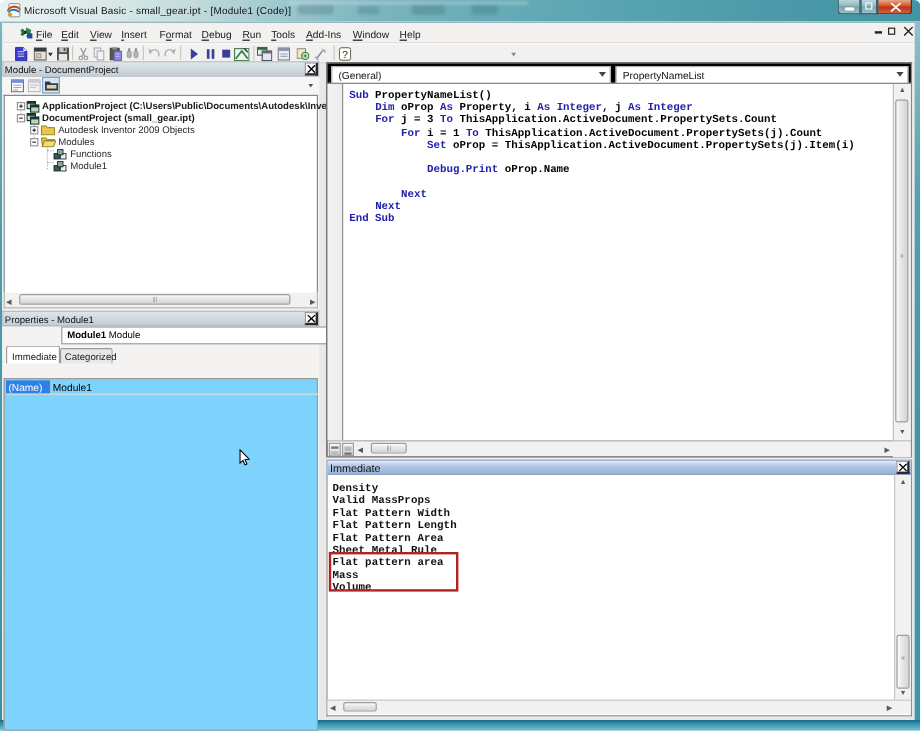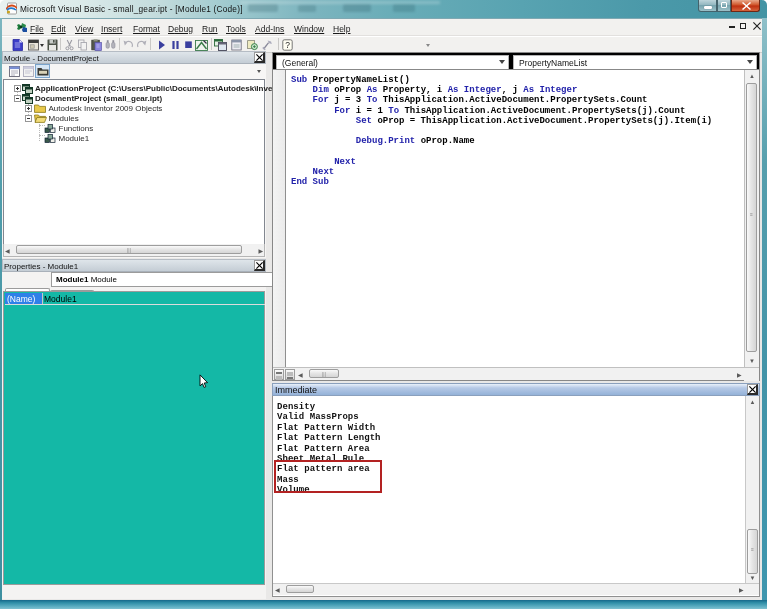--- a/index.html
+++ b/index.html
@@ -20,21 +20,21 @@
 #titletext { left:20px; top:3.5px; letter-spacing:0.2px; }
 #lborder { left:0; top:18px; width:2px; height:582px; background:linear-gradient(#7db6c0,#4f9dab 30%,#3d8fa0); }
 #rborder { left:762px; top:18px; width:5px; height:582px; background:linear-gradient(#8fc0c9,#569fad 25%,#4394a8 60%,#3e96ae); }
 #bborder { left:0; top:600px; width:767px; height:9px; background:linear-gradient(#16688a,#2f8da6 30%,#5aacc0 70%,#7fc0d0); }
 
 
 #menubar {
   left:2px; top:18px; width:760px; height:18px; background:#f2f1ef;
   border-top:1px solid #7fa8b2; border-bottom:1px solid #e2e0de; font-size:8.5px; color:#1a1a1a;
 }
-#menubar span.mi { position:absolute; top:5px;text-decoration:underline; }
+#menubar span.mi { position:absolute; top:5px; }
 u { text-decoration-thickness:1px; text-underline-offset:1px; }
 
 
 #toolbar {
   left:2px; top:37px; width:760px; height:16px; background:#f2f1ef;
   border-bottom:1px solid #cfcecc;
 }
 .tbtn { position:absolute; top:2px; width:11px; height:12px; }
 .tsep { position:absolute; top:1px; width:1px; height:12px; background:#c9c8c6; }
 
@@ -66,21 +66,21 @@
 #projtree { position:absolute; left:1px; top:28px; width:262px; height:165px; background:#fff; border:1px solid #828790; border-bottom:none; font-size:8px; color:#1c1c1c; }
 .trow { position:absolute; white-space:nowrap; }
 .pm { position:absolute; width:7px; height:7px; border:1px solid #969696; background:#fff; }
 .pm:before { content:""; position:absolute; left:1px; top:2px; width:3px; height:1px; background:#333; }
 .pm.plus:after { content:""; position:absolute; left:2px; top:1px; width:1px; height:3px; background:#333; }
 
 
 #props { left:2px; top:259px; width:264px; height:340px; background:#f4f3f2; }
 #propcombo { position:absolute; left:1px; top:13px; width:262px; height:15px; background:#fff; border:1px solid #9b9b9b; font-size:8px;margin-left:48px; }
 .tab { position:absolute; font-size:8.5px; color:#1a1a1a; }
-#propgrid { position:absolute; left:1px; top:32px; width:262px; height:294px; background:#14b8a6; border:1px solid #9b9b9b; font-size:8.5px; }
+#propgrid { position:absolute; left:1px; top:56px; width:262px; height:294px; background:#7dd3fc; border:1px solid #9b9b9b; font-size:8.5px; }
 
 
 #codewin { left:272px; top:52px; width:488px; height:329px; background:#000000; border:1px solid #888888; }
 .combo { position:absolute; height:15px; background:#fff; border:1px solid #b4b4b4; font-size:8.5px; color:#111; }
 .combo .ar { position:absolute; right:3px; top:4px; width:0; height:0; border-left:3px solid transparent; border-right:3px solid transparent; border-top:4px solid #444; }
 #codebody { position:absolute; left:0px; top:16px; width:486px; height:298px; background:#fff; border-top:1px solid #888; }
 #margin { position:absolute; left:0; top:0; width:13px; height:297px; background:linear-gradient(to right,#f4f4f4,#ebebeb); border-right:1px solid #8f8f8f; }
 #code { position:absolute; left:18px; top:5px; font-family:"Liberation Mono",monospace; font-size:9px; line-height:10.2px; white-space:pre; color:#000; font-weight:bold; }
 .kw { color:#2222aa; }
 

